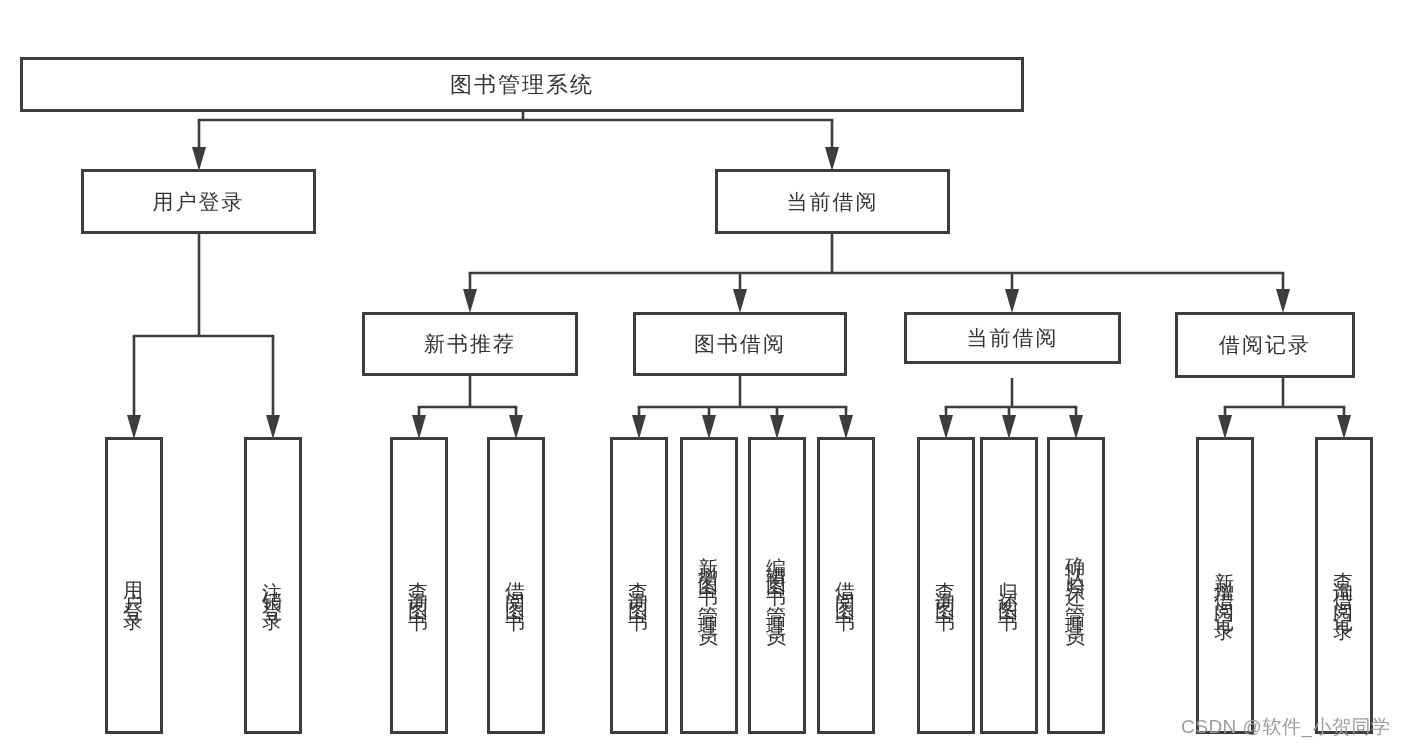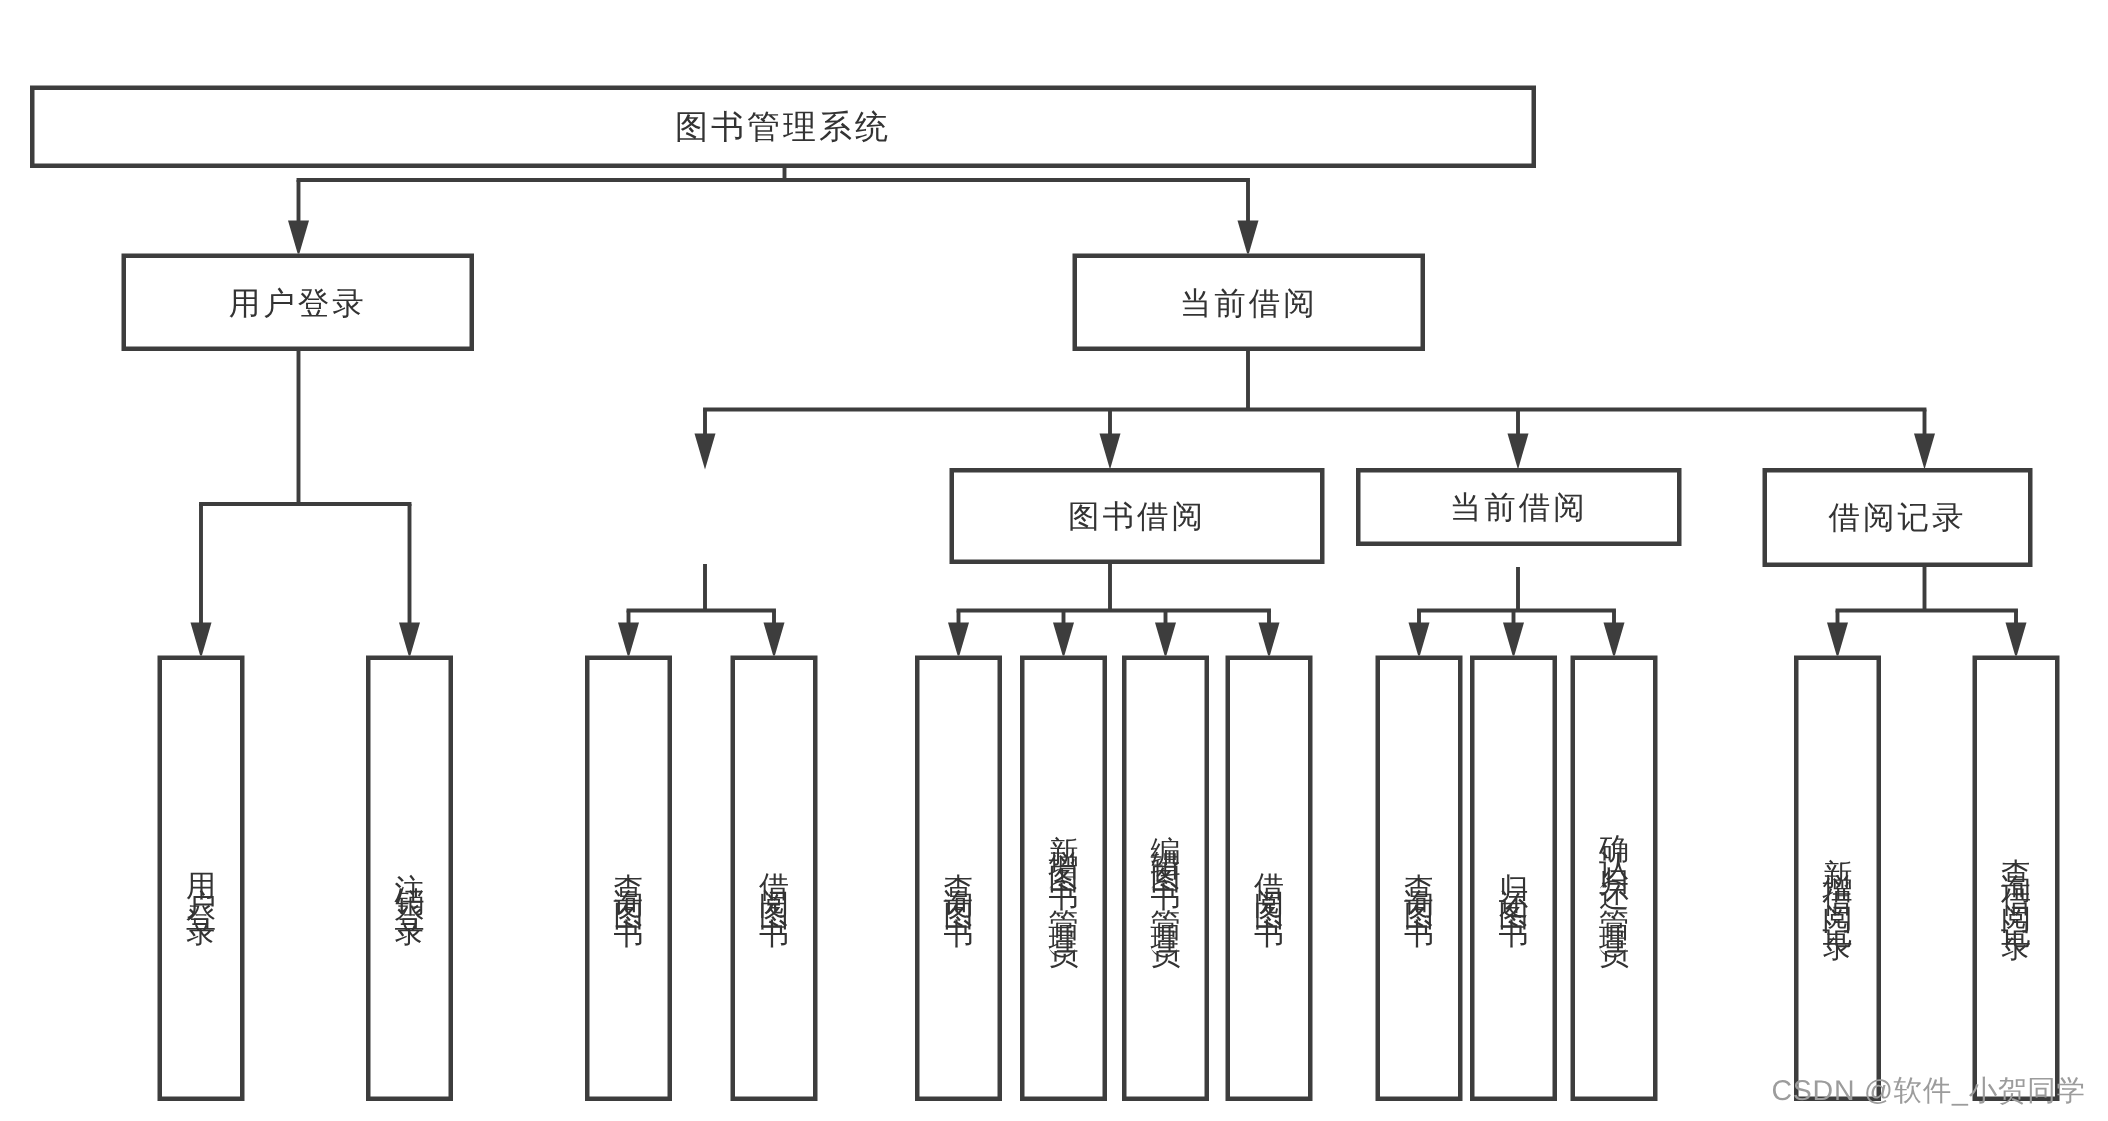--- a/index.html
+++ b/index.html
@@ -129,21 +129,22 @@
     <polygon points="1218,415 1232,415 1225,439"></polygon>
     <line x1="1344" y1="407" x2="1344" y2="418"></line>
     <polygon points="1337,415 1351,415 1344,439"></polygon>
   </svg>
 
   <div class="hbox root">图书管理系统</div>
 
   <div class="hbox" style="left:81px; top:169px; width:235px; height:65px;">用户登录</div>
   <div class="hbox" style="left:715px; top:169px; width:235px; height:65px;">当前借阅</div>
 
-  <div class="hbox" style="left:633px; top:312px; width:250px; height:64px;">图书借阅</div>
+  <div class="hbox" style="left:362px; top:312px; width:216px; height:64px;">新书推荐</div>
+  <div class="hbox" style="left:633px; top:312px; width:214px; height:64px;">图书借阅</div>
   <div class="hbox" style="left:904px; top:312px; width:217px; height:52px;">当前借阅</div>
   <div class="hbox" style="left:1175px; top:312px; width:180px; height:66px;">借阅记录</div>
 
   <div class="vbox" style="left:105px;">用户登录</div>
   <div class="vbox" style="left:244px;">注销登录</div>
 
   <div class="vbox" style="left:390px;">查询图书</div>
   <div class="vbox" style="left:487px;">借阅图书</div>
 
   <div class="vbox" style="left:610px;">查询图书</div>

